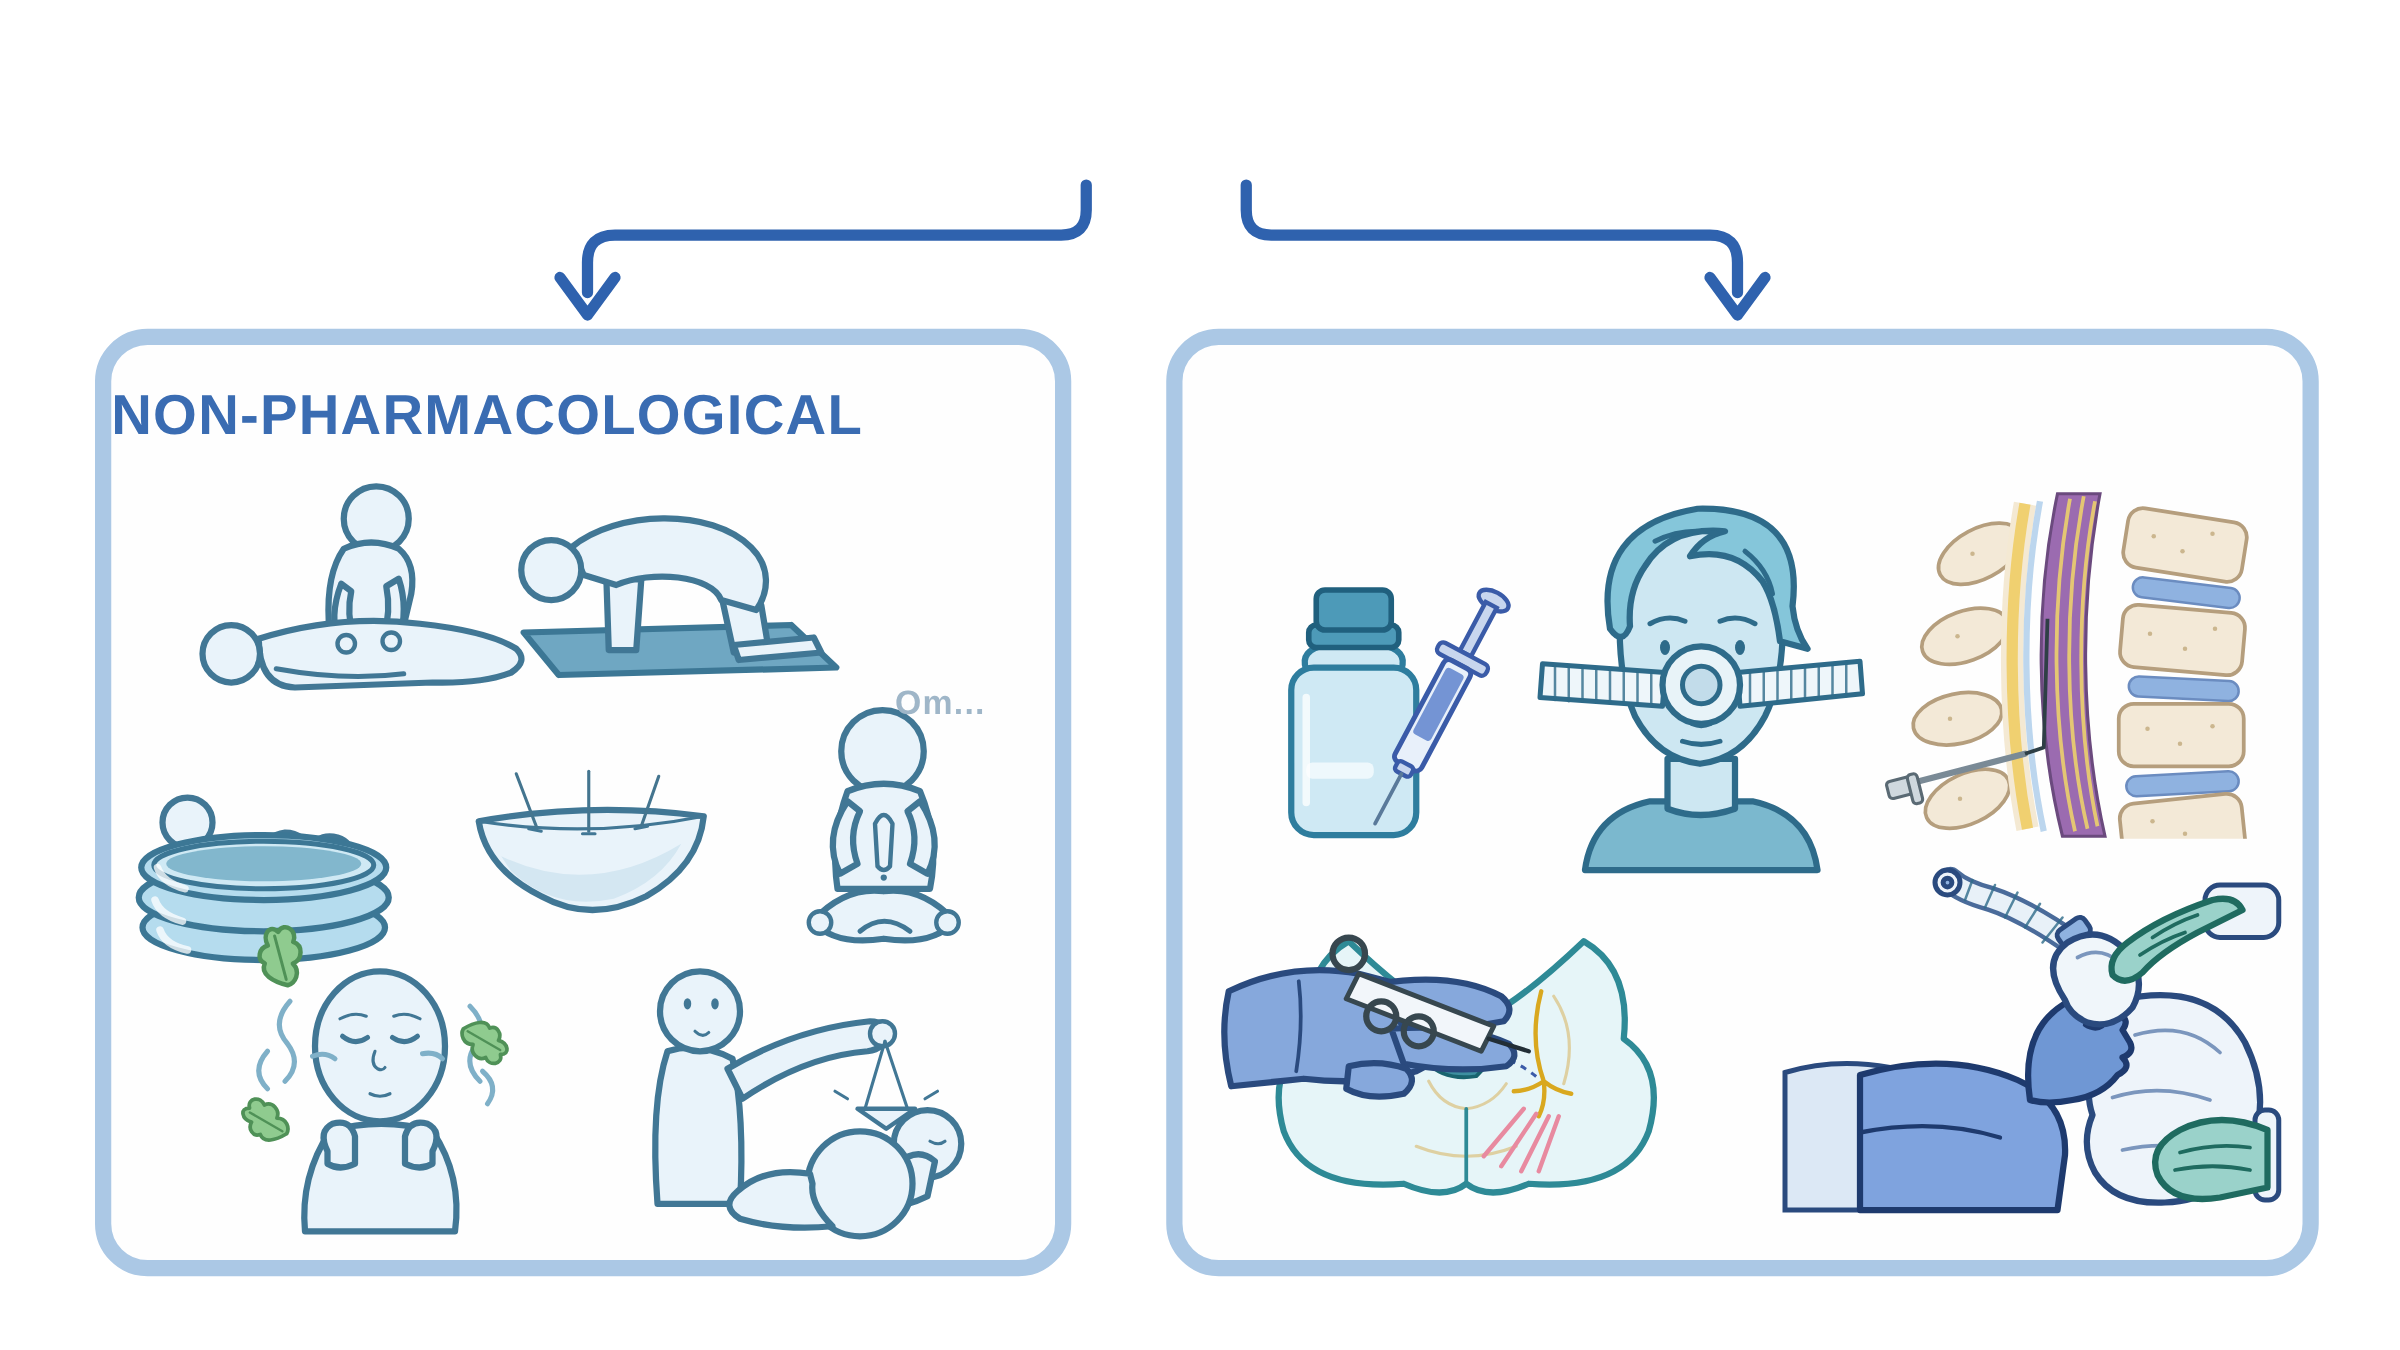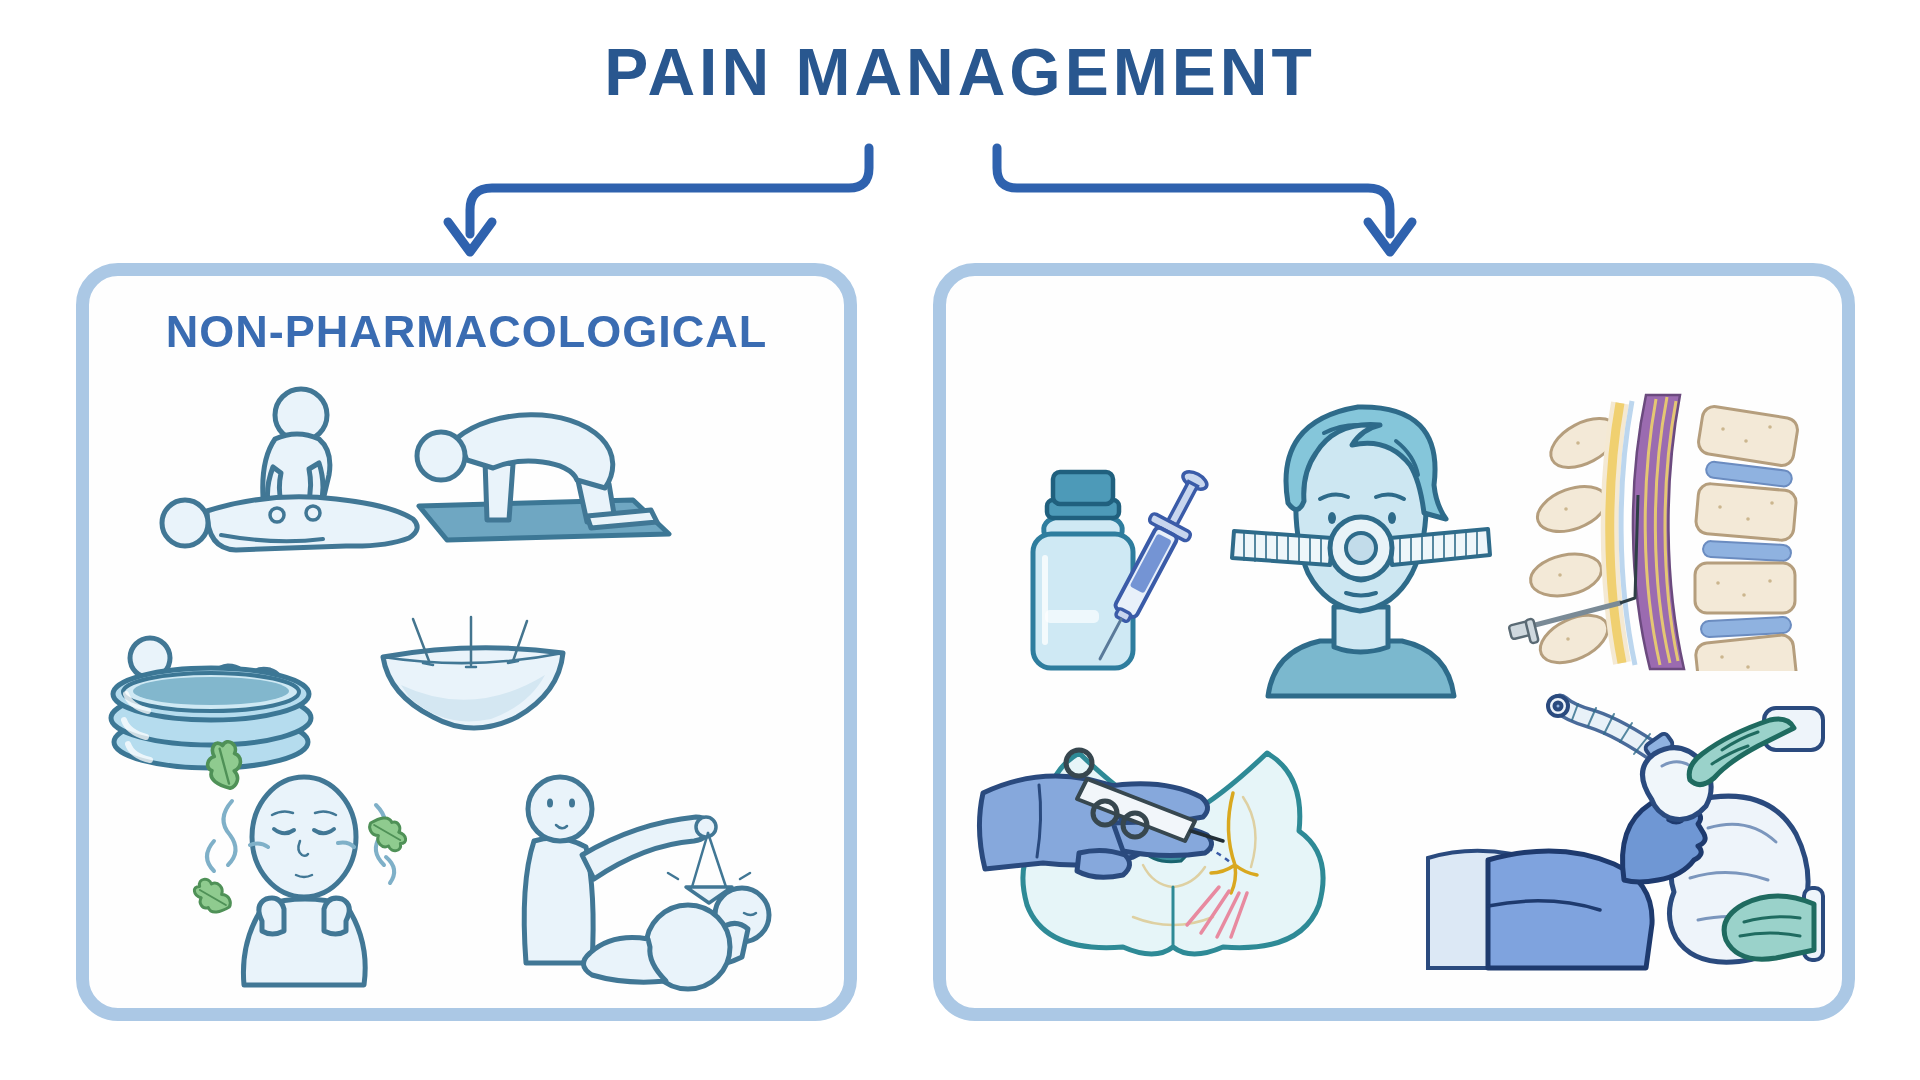--- a/index.html
+++ b/index.html
@@ -6,21 +6,21 @@
   .canvas{position:relative;width:1920px;height:1080px;background:#ffffff;
           font-family:"Liberation Sans",sans-serif;overflow:hidden;}
   .title{position:absolute;top:34px;left:0;width:100%;text-align:center;margin:0;
          font-size:66px;font-weight:800;letter-spacing:4px;color:#29578f;}
   .arrows{position:absolute;top:130px;left:0;}
   .arrow{fill:none;stroke:#2f62ae;stroke-width:9;stroke-linecap:round;stroke-linejoin:round;}
   .panel{position:absolute;top:263px;height:758px;background:#fefefe;
          border:13px solid #abc8e5;border-radius:42px;box-sizing:border-box;}
   #left-panel{left:76px;width:781px;}
   #right-panel{left:933px;width:922px;}
-  .panel h2{margin:30px 0 0 0;text-align:center;font-size:45px;font-weight:800;
+  .panel h2{margin:30px 0 0 0;font-size:45px;font-weight:800;
             letter-spacing:1px;color:#3a6cb2;}
   figure.illo{position:absolute;margin:0;}
   figure.illo svg{overflow:visible;display:block;}
   .clip{overflow:hidden !important;border-radius:6px;}
   .om{position:absolute;left:88px;top:6px;font-size:27px;font-weight:bold;
       color:#9fb6c8;letter-spacing:1px;white-space:nowrap;}
 
   
   .fig{fill:#e9f3fa;stroke:#417795;stroke-width:5;stroke-linejoin:round;}
   .fig2{fill:#e9f3fa;stroke:#417795;stroke-width:3.5;stroke-linejoin:round;}
@@ -104,21 +104,20 @@
 <body>
 
 <svg width="0" height="0" style="position:absolute" aria-hidden="true">
   <defs>
     <path id="leafShape" d="M0 20 C -9 15 -16 8 -11 2 C -16 -2 -12 -9 -6 -9 C -8 -17 -1 -23 3 -16 C 9 -22 16 -13 11 -7 C 17 -3 14 6 7 7 C 11 14 5 20 0 20 Z"></path>
   </defs>
 </svg>
 
 <div class="canvas">
 
-  <h1 class="title">PAIN MANAGEMENT</h1>
 
   <svg class="arrows" width="1920" height="150" viewBox="0 0 1920 150">
     <g>
       <path class="arrow" d="M 869 18 L 869 38 Q 869 58 849 58 L 492 58 Q 470 58 470 80 L 470 104"></path>
       <path class="arrow" d="M 448 92 L 470 122 L 492 92"></path>
     </g>
     <g>
       <path class="arrow" d="M 997 18 L 997 38 Q 997 58 1017 58 L 1368 58 Q 1390 58 1390 80 L 1390 104"></path>
       <path class="arrow" d="M 1368 92 L 1390 122 L 1412 92"></path>
     </g>
@@ -172,20 +171,35 @@
         <path class="fig" d="M12 44 Q102 28 192 40 Q188 80 146 104 Q102 126 62 104 Q18 82 12 44 Z"></path>
         <path class="shade" d="M30 72 Q102 106 174 62 Q158 92 120 106 Q72 116 38 84 Z"></path>
         <path class="thin" d="M12 44 Q102 58 192 40"></path>
         <line class="needle" x1="58" y1="48" x2="42" y2="6"></line>
         <line class="needle" x1="100" y1="52" x2="100" y2="4"></line>
         <line class="needle" x1="142" y1="48" x2="156" y2="8"></line>
         <path class="thin" d="M52 50 l10 2 M95 54 l10 0 M137 50 l10 -2"></path>
       </svg>
     </figure>
 
+    <figure class="illo" style="left:539px;top:265px;">
+      <span class="om">Om...</span>
+      <svg width="165" height="255" viewBox="0 0 165 255">
+        <circle class="fig" cx="78" cy="60" r="33"></circle>
+        <path class="fig" d="M50 92 Q36 130 42 170 L116 170 Q124 130 108 92 Q79 80 50 92 Z"></path>
+        <path class="fig" d="M50 100 Q30 130 44 158 L58 150 Q50 128 60 108 Z"></path>
+        <path class="fig" d="M108 100 Q128 130 114 158 L100 150 Q108 128 98 108 Z"></path>
+        <path class="fig2" d="M72 118 Q79 104 86 118 L84 152 Q79 158 74 152 Z"></path>
+        <path class="fig" d="M22 196 Q48 168 79 172 Q110 168 136 196 Q118 216 79 210 Q40 216 22 196 Z"></path>
+        <circle class="fig2" cx="28" cy="197" r="9"></circle>
+        <circle class="fig2" cx="130" cy="197" r="9"></circle>
+        <path class="ln" d="M60 204 Q79 188 100 204"></path>
+        <circle class="dot" cx="79" cy="161" r="2.5"></circle>
+      </svg>
+    </figure>
 
     <figure class="illo" style="left:99px;top:469px;">
       <svg width="230" height="250" viewBox="0 0 230 250">
         <path class="fig" d="M76 160 Q52 196 56 240 L176 240 Q182 196 158 160 Q117 148 76 160 Z"></path>
         <ellipse class="fig" cx="116" cy="92" rx="52" ry="60"></ellipse>
         <path class="ln" d="M86 84 Q96 92 106 85"></path>
         <path class="ln" d="M126 85 Q136 92 146 84"></path>
         <path class="thin" d="M84 70 Q95 64 105 68 M127 68 Q137 64 148 70"></path>
         <path class="thin" d="M112 96 Q108 106 114 110 Q118 112 120 109"></path>
         <path class="thin" d="M108 130 Q116 134 124 130"></path>

